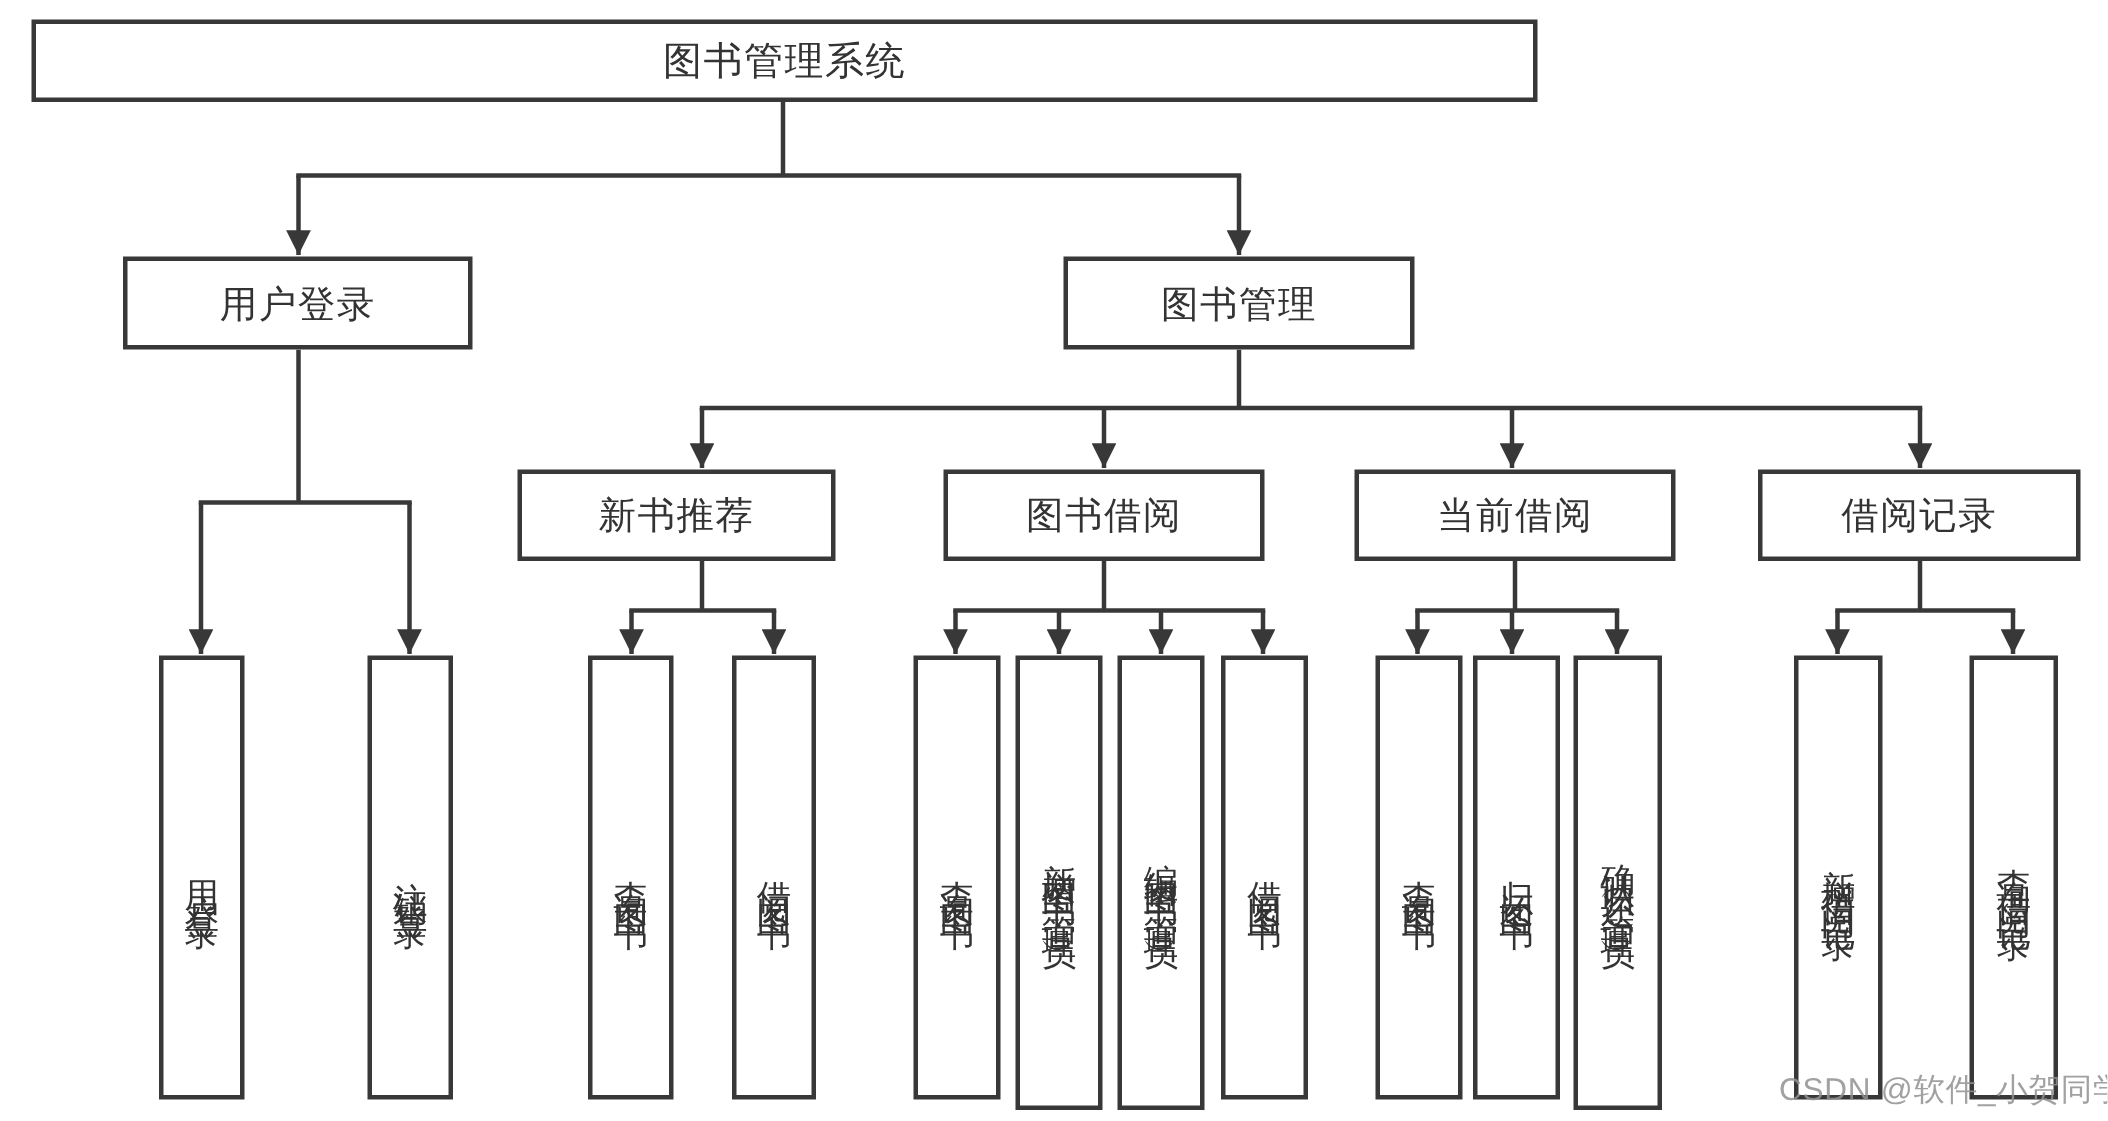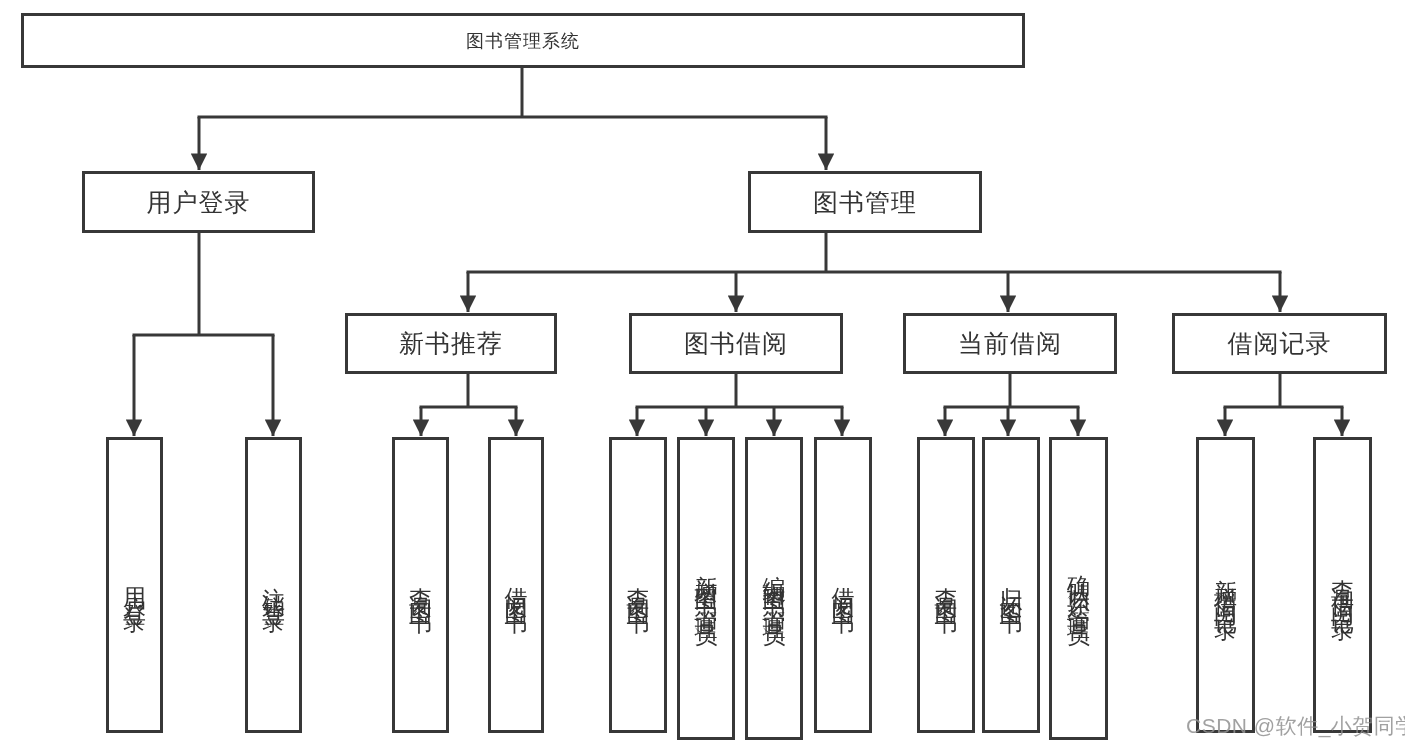--- a/index.html
+++ b/index.html
@@ -7,21 +7,21 @@
   .canvas {
     position:relative; width:1405px; height:747px; background:#ffffff; overflow:hidden;
   }
   svg.connectors { position:absolute; left:0; top:0; z-index:1; }
   svg.connectors path.line { stroke:#383838; stroke-width:3; fill:none; }
   .box {
     position:absolute; box-sizing:border-box; border:3px solid #383838; background:#ffffff;
     display:flex; align-items:center; justify-content:center; z-index:2;
     font-size:25px; letter-spacing:1px; color:#333;
   }
-  .box.root { font-size:18px; }
+  .box.root { font-size:26px; }
   .leaf {
     position:absolute; top:437px; height:296px; box-sizing:border-box;
     border:3px solid #383838; background:#ffffff; z-index:2;
     display:flex; align-items:center; justify-content:center;
   }
   .leaf.tall { height:303px; }
   .vtext {
     writing-mode:vertical-rl; text-orientation:mixed;
     font-size:23px; letter-spacing:8px; color:#333; line-height:1;
   }
@@ -84,21 +84,21 @@
     <path class="line" d="M1342,407 V436" marker-end="url(#ah)"></path>
   </svg>
 
   <div class="box root" style="left:21px; top:13px; width:1004px; height:55px;">
     <span>图书管理系统</span>
   </div>
 
   <div class="box" style="left:82px; top:171px; width:233px; height:62px;">
     <span>用户登录</span>
   </div>
-  <div class="box" style="left:709px; top:171px; width:234px; height:62px;margin-left:39px;">
+  <div class="box" style="left:709px; top:171px; width:234px; height:62px;">
     <span>图书管理</span>
   </div>
 
   <div class="box" style="left:345px; top:313px; width:212px; height:61px;">
     <span>新书推荐</span>
   </div>
   <div class="box" style="left:903px; top:313px; width:214px; height:61px;">
     <span>当前借阅</span>
   </div>
   <div class="box" style="left:629px; top:313px; width:214px; height:61px;">

